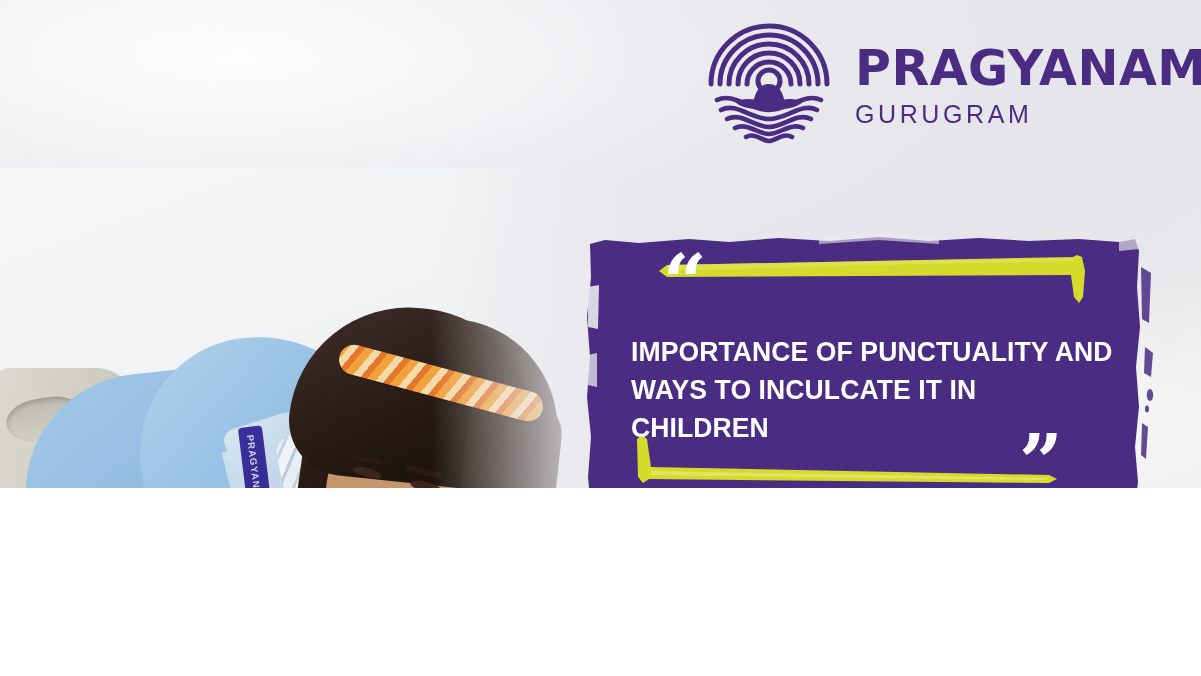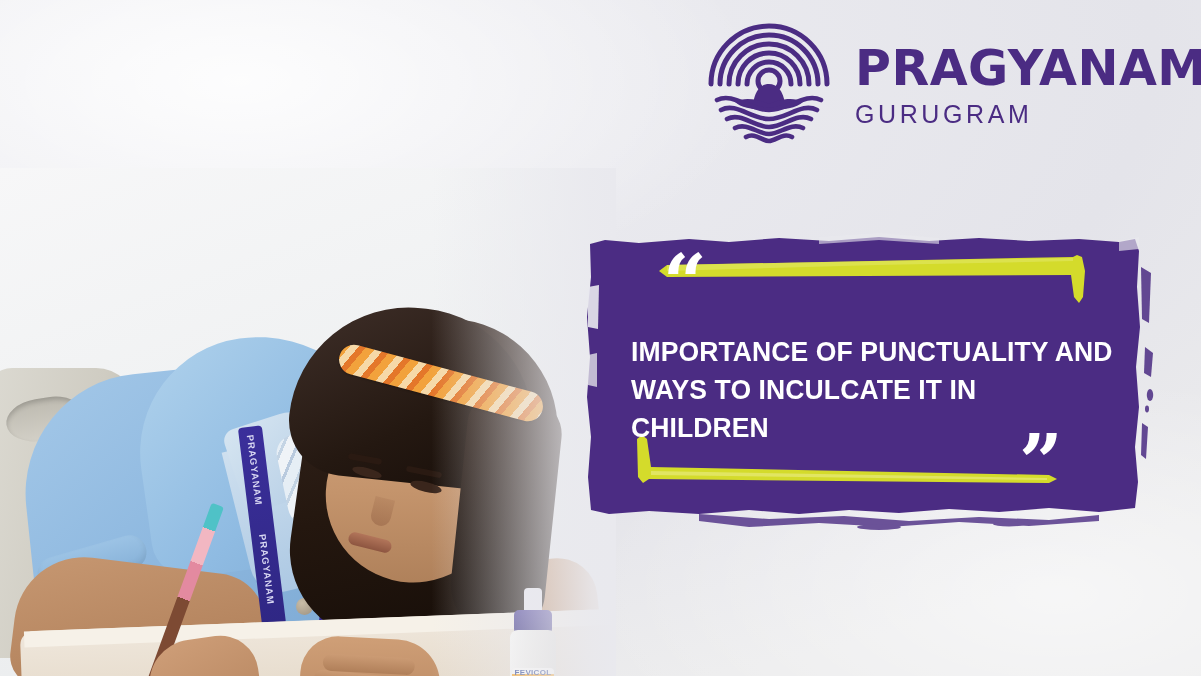--- a/index.html
+++ b/index.html
@@ -2,21 +2,21 @@
 <html><head>
 <meta charset="utf-8">
 <style>
   html,body{margin:0;padding:0;}
   body{
     width:1201px;height:676px;overflow:hidden;
     font-family:"Liberation Sans", sans-serif;
     background:#ffffff;
   }
   .stage{
-    position:relative;width:1201px;height:676px;overflow:hidden;
+    position:relative;width:1201px;height:488px;overflow:hidden;
     background:
       radial-gradient(120% 100% at 12% 8%, #f2f2f5 0%, #e9e9ee 40%, #e4e4ea 70%, #ececed 100%);
   }
   
   .bg-sheen{
     position:absolute;inset:0;
     background:
       radial-gradient(70% 55% at 20% 12%, rgba(255,255,255,.85) 0%, rgba(255,255,255,0) 62%),
       radial-gradient(60% 50% at 88% 88%, rgba(255,255,255,.55) 0%, rgba(255,255,255,0) 65%);
     pointer-events:none;

